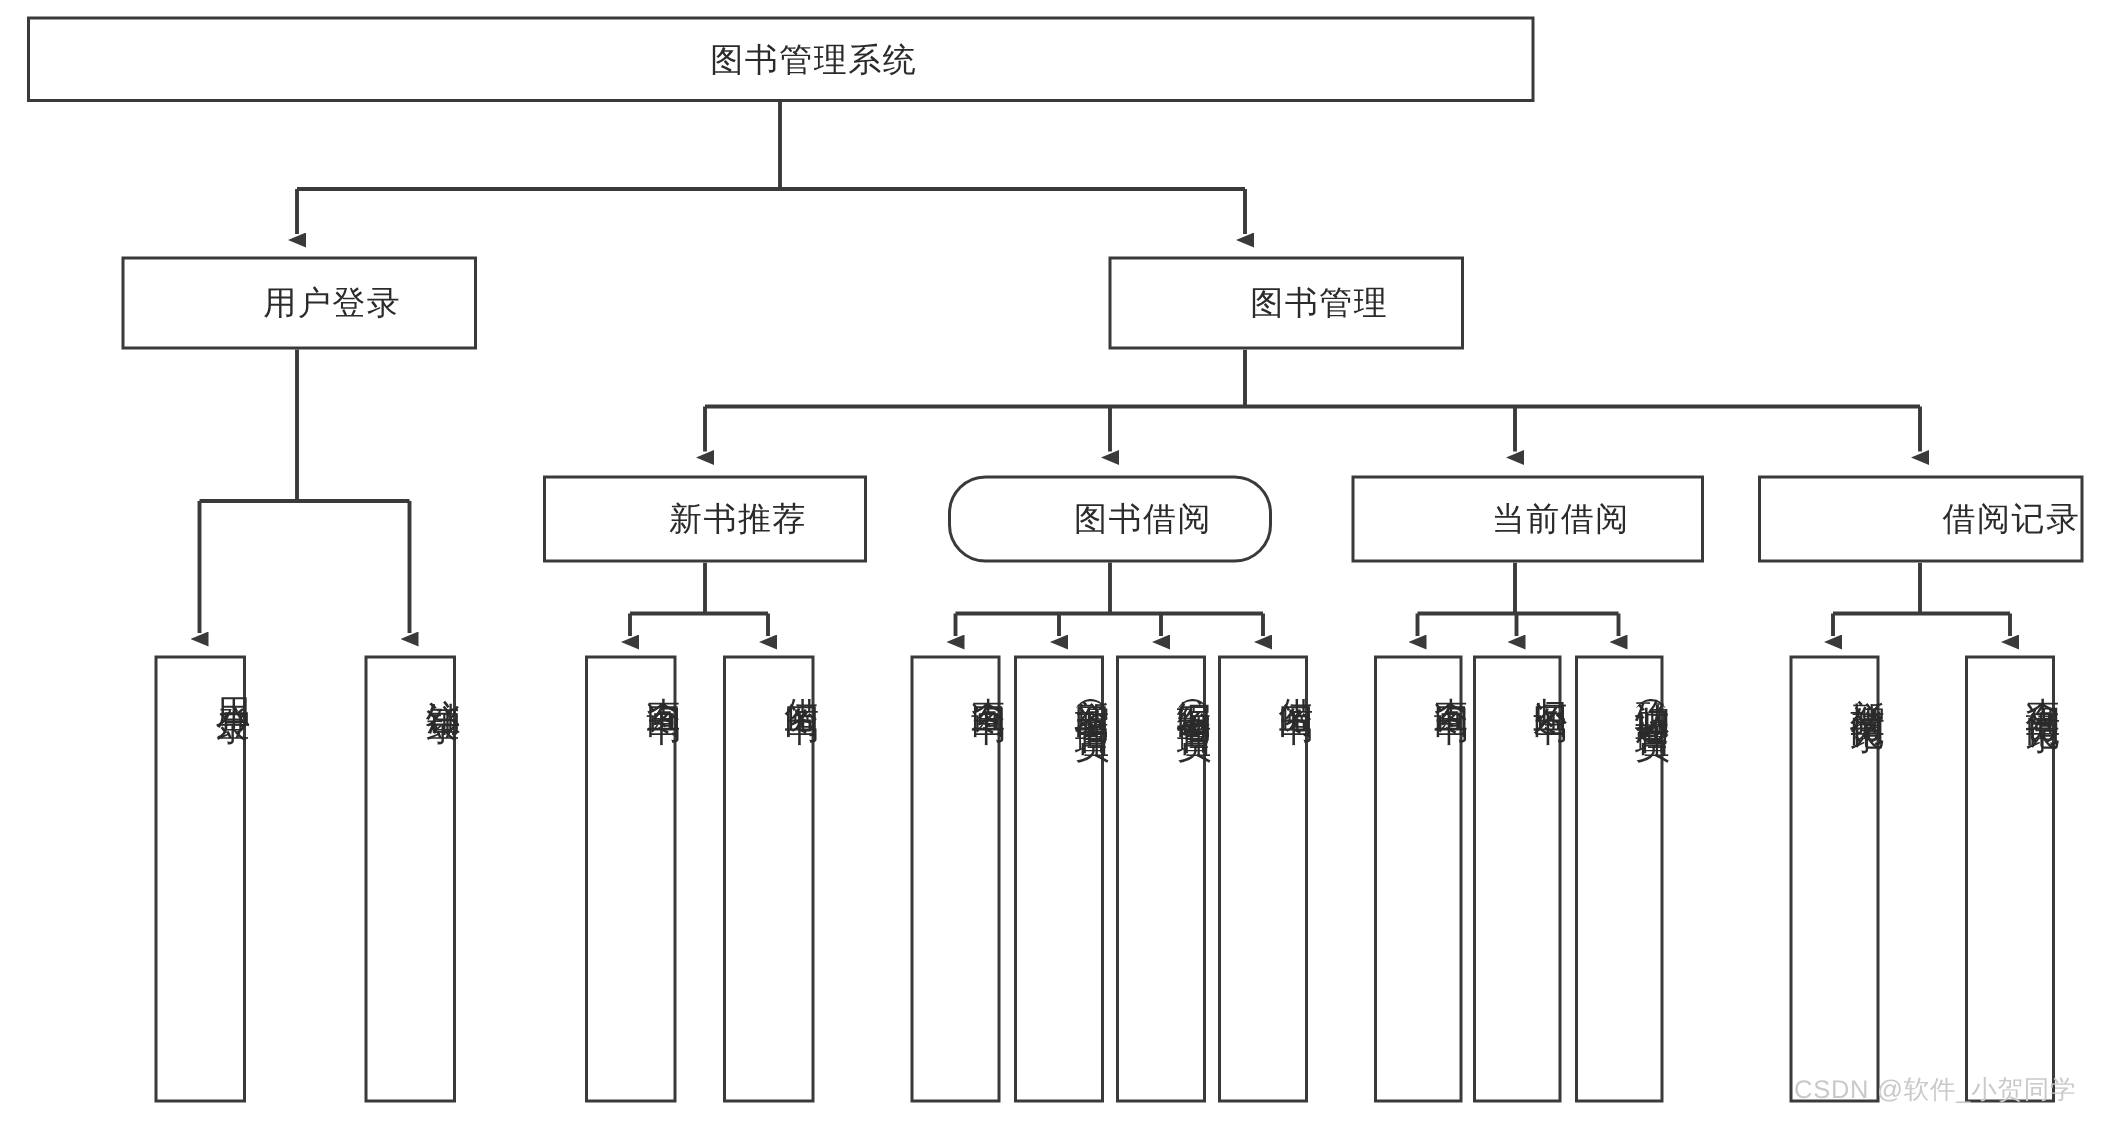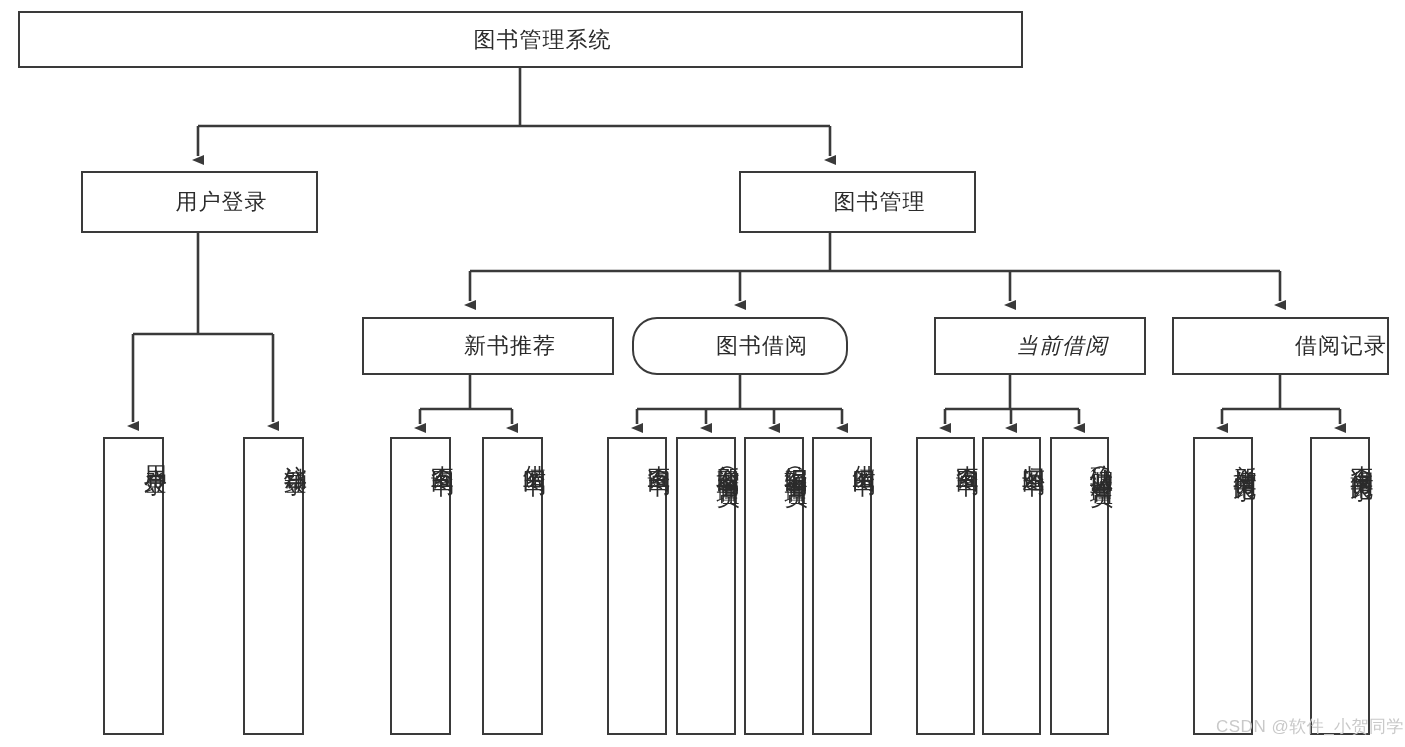--- a/index.html
+++ b/index.html
@@ -55,21 +55,20 @@
   .node.vert .vlabel {
     display: block;
   }
   .watermark {
     position: absolute;
     color: #c9c9c9;
     font-size: 17px;
     letter-spacing: 0.5px;
     white-space: nowrap;
     user-select: none;
-    margin-left: 20px;
   }
 </style>
 </head>
 <body>
 
 <div id="canvas">
 
   <svg id="wires" viewBox="0 0 1405 747">
     <defs>
       <marker id="arrow" markerWidth="10" markerHeight="12" refX="1" refY="6" orient="auto" markerUnits="userSpaceOnUse">
@@ -124,27 +123,27 @@
     <span>图书管理系统</span>
   </div>
 
   <div class="node horiz" style="left:81px; top:171px; width:237px; height:62px;">
     <span>用户登录</span>
   </div>
   <div class="node horiz" style="left:711px; top:171px; width:237px; height:62px;margin-left:28px;">
     <span>图书管理</span>
   </div>
 
-  <div class="node horiz" style="left:362px; top:317px; width:252px; height:58px;">
+  <div class="node horiz" style="left:362px; top:317px; width:216px; height:58px;">
     <span>新书推荐</span>
   </div>
   <div class="node horiz" style="left:632px; top:317px; width:216px; height:58px;border-radius:25px;">
     <span>图书借阅</span>
   </div>
-  <div class="node horiz" style="left:934px; top:317px; width:212px; height:58px;font-style:italic;">
+  <div class="node horiz" style="left:901px; top:317px; width:235px; height:58px;">
     <span>当前借阅</span>
   </div>
   <div class="node horiz" style="left:1172px; top:317px; width:217px; height:58px;justify-content:flex-end;">
     <span>借阅记录</span>
   </div>
 
   <div class="node vert" style="left:103px; top:437px; width:61px; height:298px;">
     <span class="vlabel">用户登录</span>
   </div>
   <div class="node vert" style="left:243px; top:437px; width:61px; height:298px;">

